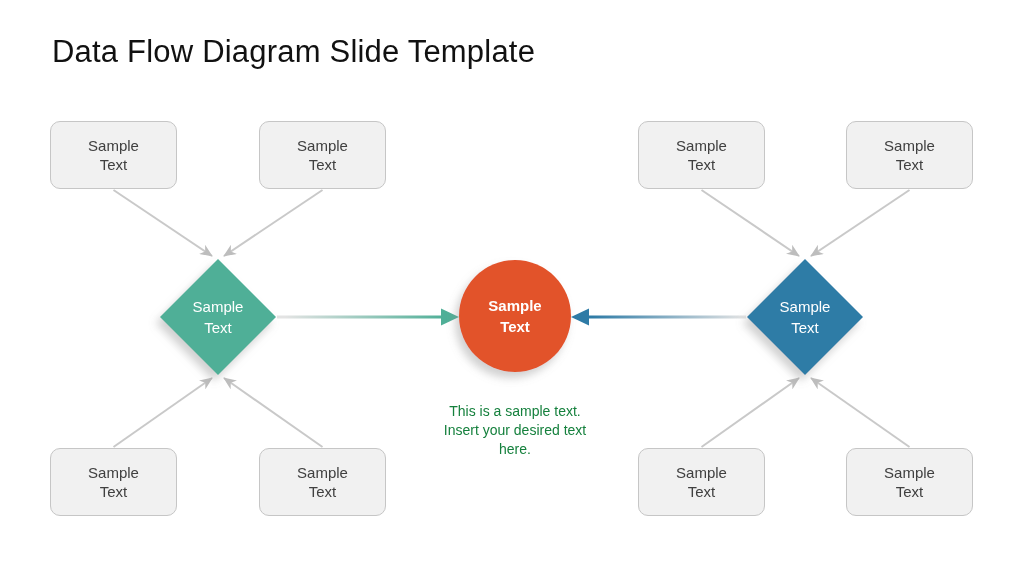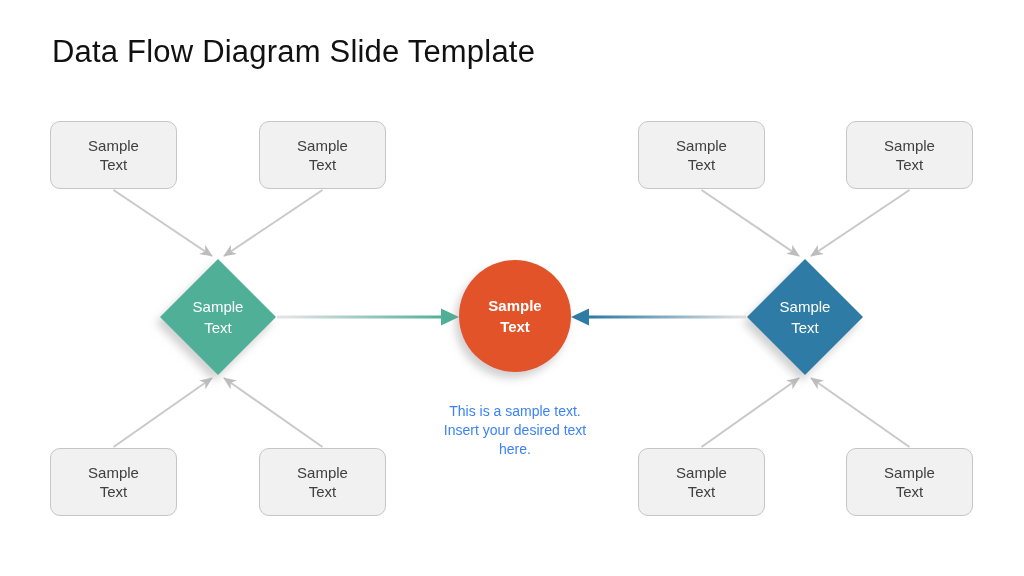--- a/index.html
+++ b/index.html
@@ -111,16 +111,16 @@
   <div class="sample-box" id="box-br2" style="background-color: rgb(241, 241, 241); border-color: rgb(198, 198, 198); color: rgb(64, 64, 64);">Sample
 Text</div>
 
   <div class="node-label" id="label-left-diamond" style="color: rgb(255, 255, 255);">Sample
 Text</div>
   <div class="node-label bold" id="label-center-circle" style="color: rgb(255, 255, 255);">Sample
 Text</div>
   <div class="node-label" id="label-right-diamond" style="color: rgb(255, 255, 255);">Sample
 Text</div>
 
-  <div id="caption" style="color: #3b82f6;">This is a sample text.
+  <div id="caption" style="color: #15803d;">This is a sample text.
 Insert your desired text here.</div>
 
 </div>
 
 </body></html>

